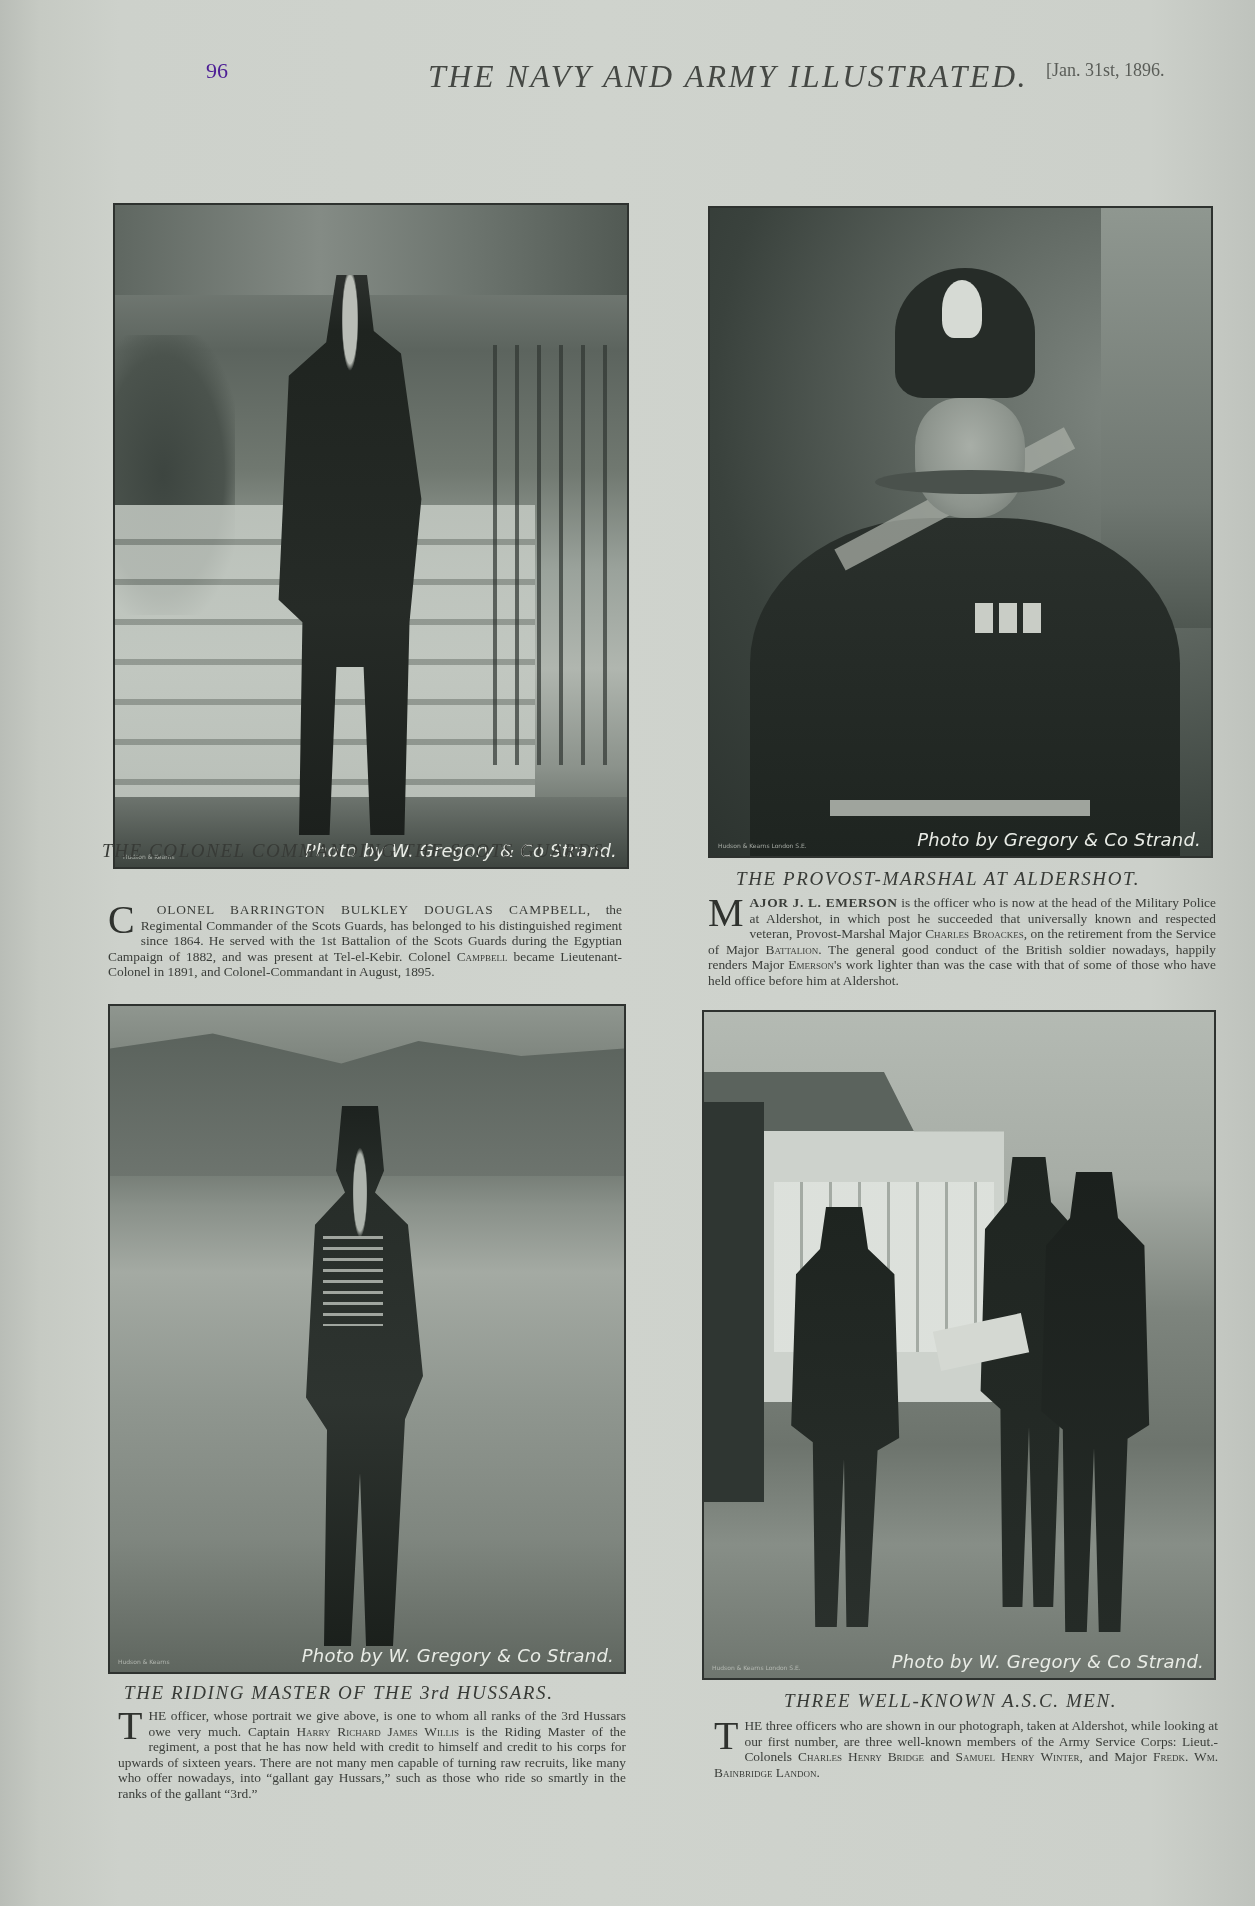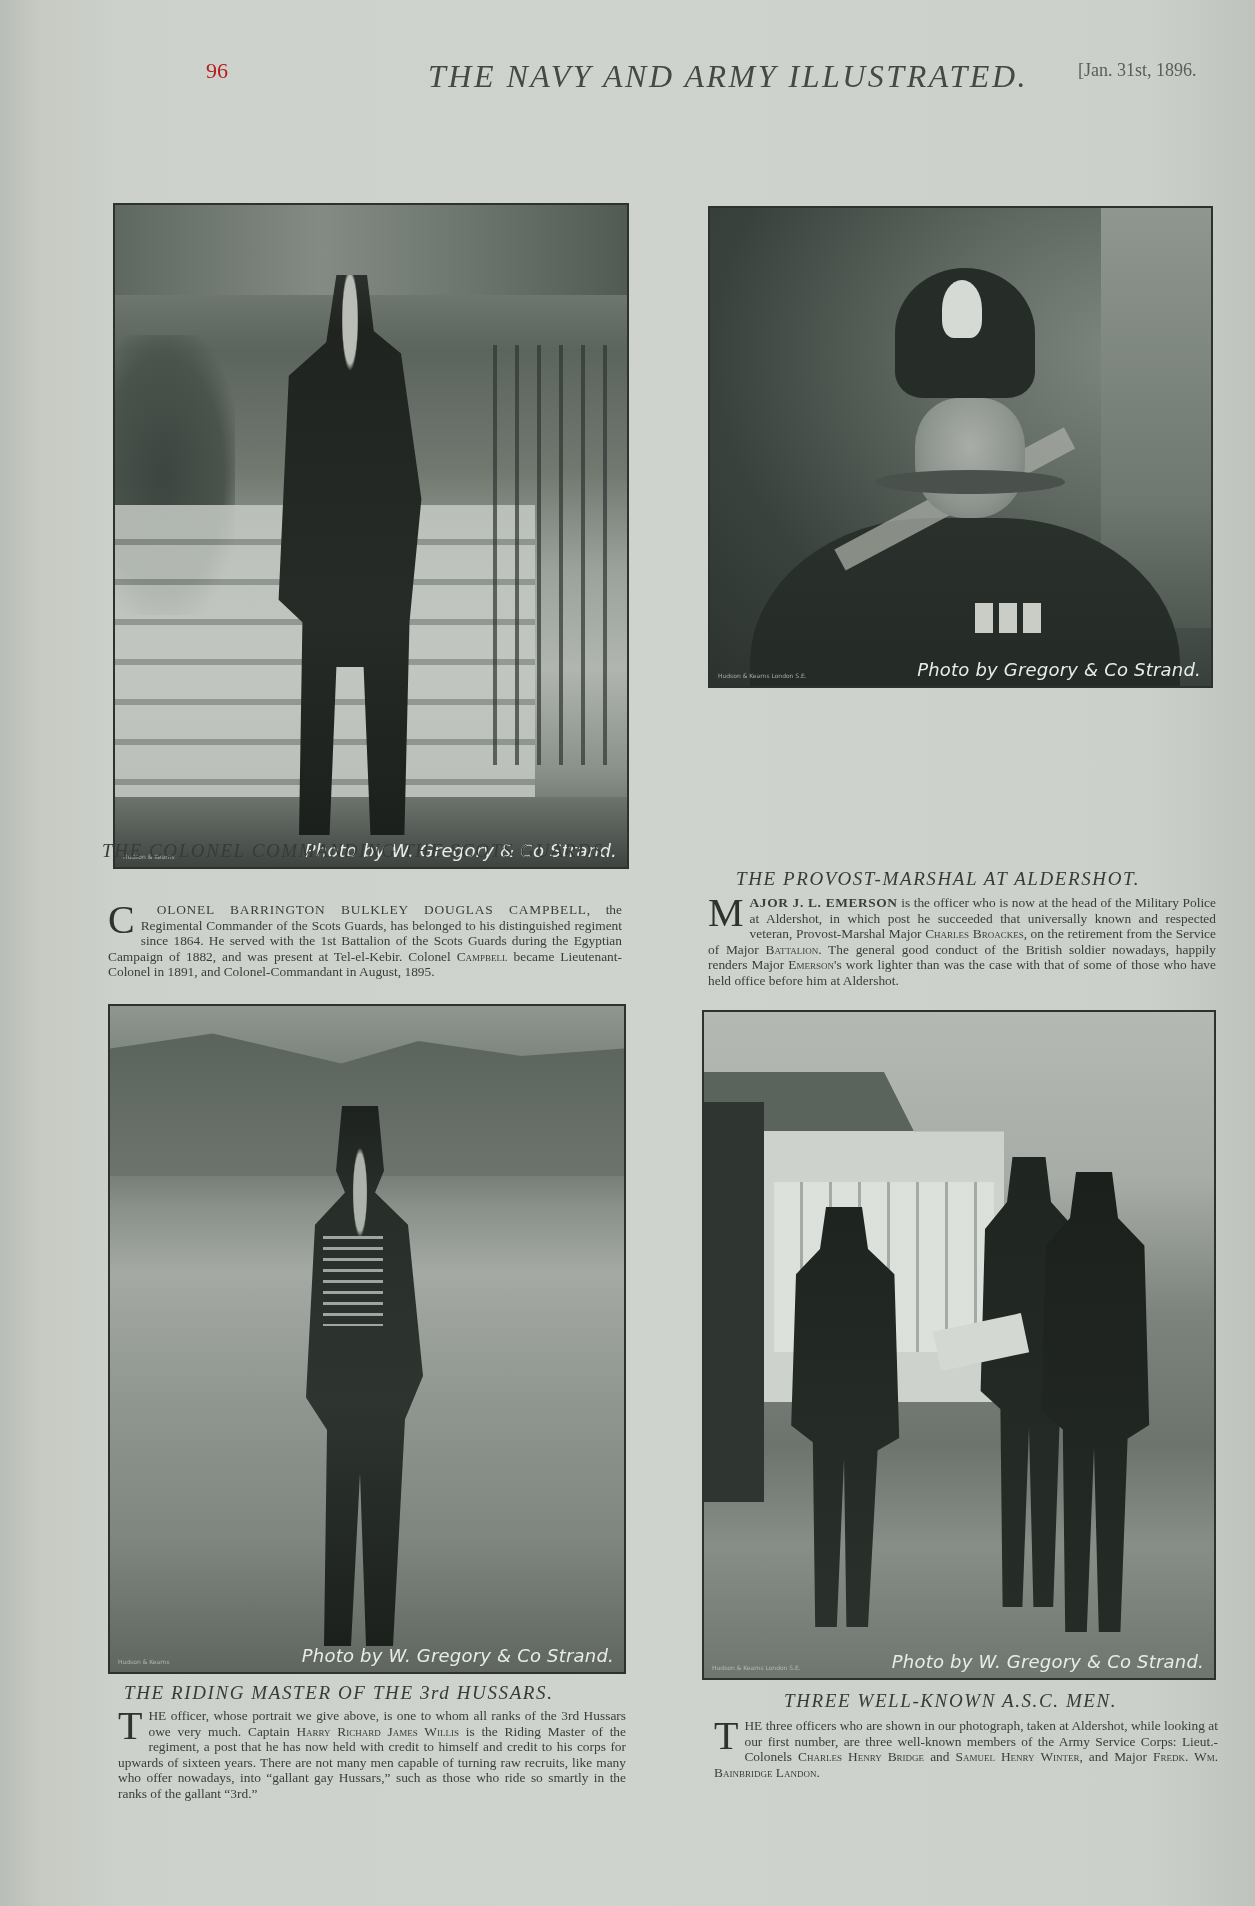--- a/index.html
+++ b/index.html
@@ -3,23 +3,23 @@
   <meta charset="utf-8">
   <style>
     html, body { margin: 0; padding: 0; }
     body {
       width: 1255px; height: 1906px; position: relative; overflow: hidden;
       background: linear-gradient(90deg, #b9bdb7 0px, #c6cac3 40px, #cdd1cb 120px, #cfd3cd 600px, #ccd0ca 1150px, #bfc3bd 1255px);
       font-family: "Liberation Serif", "DejaVu Serif", serif;
       color: #2b2e2b;
     }
     .abs { position: absolute; }
-    .header-num { left: 206px; top: 58px; font-size: 22px; color: #b91c1c; }
+    .header-num { left: 206px; top: 58px; font-size: 22px; color: #4c1d95; }
     .header-title { left: 428px; top: 58px; font-size: 32px; font-style: italic; letter-spacing: 2.5px; color: #454844; }
-    .header-date { left: 1046px; top: 60px; font-size: 18px; color: #5a5d58; margin-left: 32px; }
+    .header-date { left: 1046px; top: 60px; font-size: 18px; color: #5a5d58; }
 
     .photo {
       position: absolute; border: 2px solid #2e322f; overflow: hidden;
       box-sizing: border-box;
     }
     .photo .credit {
       position: absolute; right: 10px; bottom: 6px; color: #e9ece6;
       font-family: "DejaVu Sans", sans-serif; font-style: italic; font-size: 18px;
       letter-spacing: 0.2px;
     }
@@ -38,21 +38,21 @@
       background: repeating-linear-gradient(180deg, #c4cac3 0px, #c4cac3 34px, #8e958e 34px, #8e958e 40px); opacity: 0.85; }
     #p1 .shrub { left: 0; top: 130px; width: 120px; height: 280px; background: radial-gradient(ellipse at 40% 50%, #3d4540 0%, #4b534d 60%, transparent 80%); }
     #p1 .rail { left: 360px; top: 140px; width: 150px; height: 420px;
       background: repeating-linear-gradient(90deg, transparent 0 18px, #2f3531 18px 22px); opacity: 0.7; }
     #p1 .figure { left: 150px; top: 70px; width: 170px; height: 560px;
       background: radial-gradient(ellipse at 50% 8%, #b9bdb6 0 6%, transparent 7%), linear-gradient(180deg, #2c302d 0%, #1f2420 10%, #262b27 60%, #1c201d 100%);
       clip-path: polygon(42% 0, 60% 0, 64% 10%, 80% 14%, 92% 40%, 85% 62%, 82% 100%, 62% 100%, 58% 70%, 42% 70%, 38% 100%, 20% 100%, 22% 62%, 8% 58%, 14% 18%, 36% 12%); }
     #p1 .ground { left: 0; bottom: 0; width: 100%; height: 70px; background: linear-gradient(180deg, #6d746e, #3e4540); }
 
     
-    #p2 { left: 708px; top: 206px; width: 505px; height: 482px;
+    #p2 { left: 708px; top: 206px; width: 505px; height: 652px;
       background: radial-gradient(ellipse at 85% 30%, #7f8781 0%, #5f6761 35%, #3a423d 70%, #2c332f 100%);
       padding-left: 40px;
     }
     #p2 .pillar { right: 0; top: 0; width: 110px; height: 420px; background: linear-gradient(180deg, #8f9790, #6f7771 70%, #4f5751); }
     #p2 .helmet { left: 185px; top: 60px; width: 140px; height: 130px; background: #262c28; border-radius: 50% 50% 20% 20%; }
     #p2 .plume { left: 232px; top: 72px; width: 40px; height: 58px; background: #d6dad4; border-radius: 50% 50% 30% 30%; }
     #p2 .face { left: 205px; top: 190px; width: 110px; height: 120px; background: radial-gradient(ellipse at 50% 40%, #a8aea7 0%, #8d948d 60%, #6d746e 100%); border-radius: 40% 40% 45% 45%; }
     #p2 .moustache { left: 165px; top: 262px; width: 190px; height: 24px; background: #4a514c; border-radius: 50%; }
     #p2 .tunic { left: 40px; top: 310px; width: 430px; height: 346px; background: linear-gradient(180deg, #2a302c, #1e2420); border-radius: 42% 42% 0 0; }
     #p2 .sash { left: 130px; top: 340px; width: 260px; height: 24px; background: #a8aea6; transform: rotate(-28deg); transform-origin: left; opacity: 0.75; }

